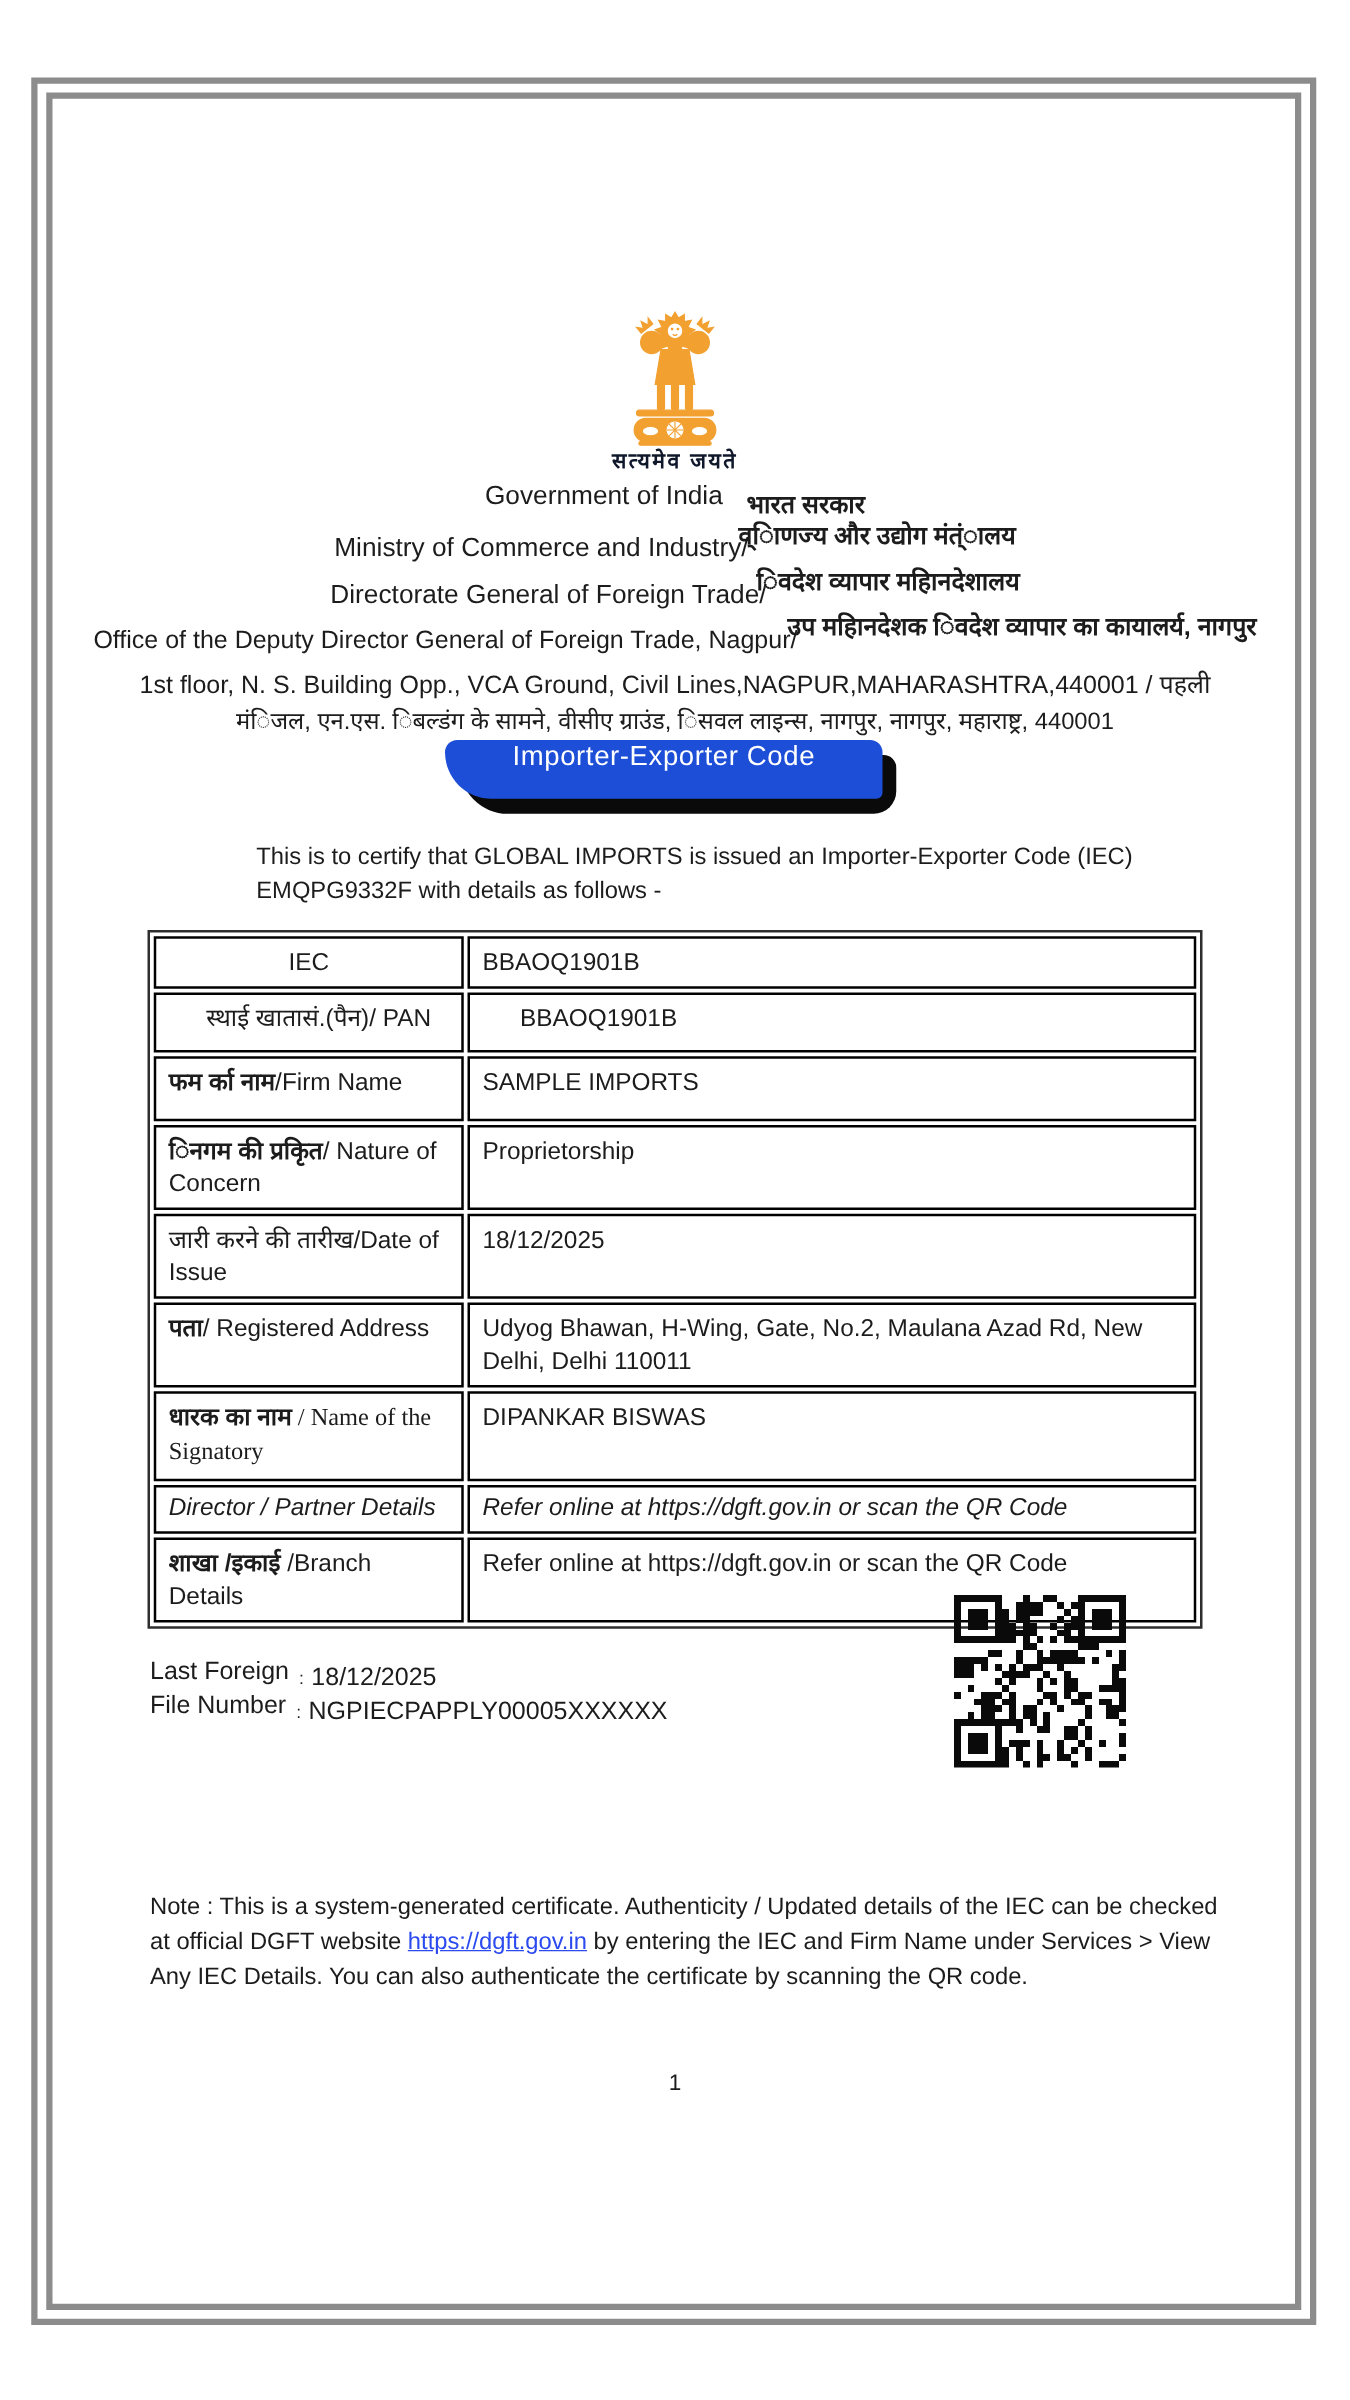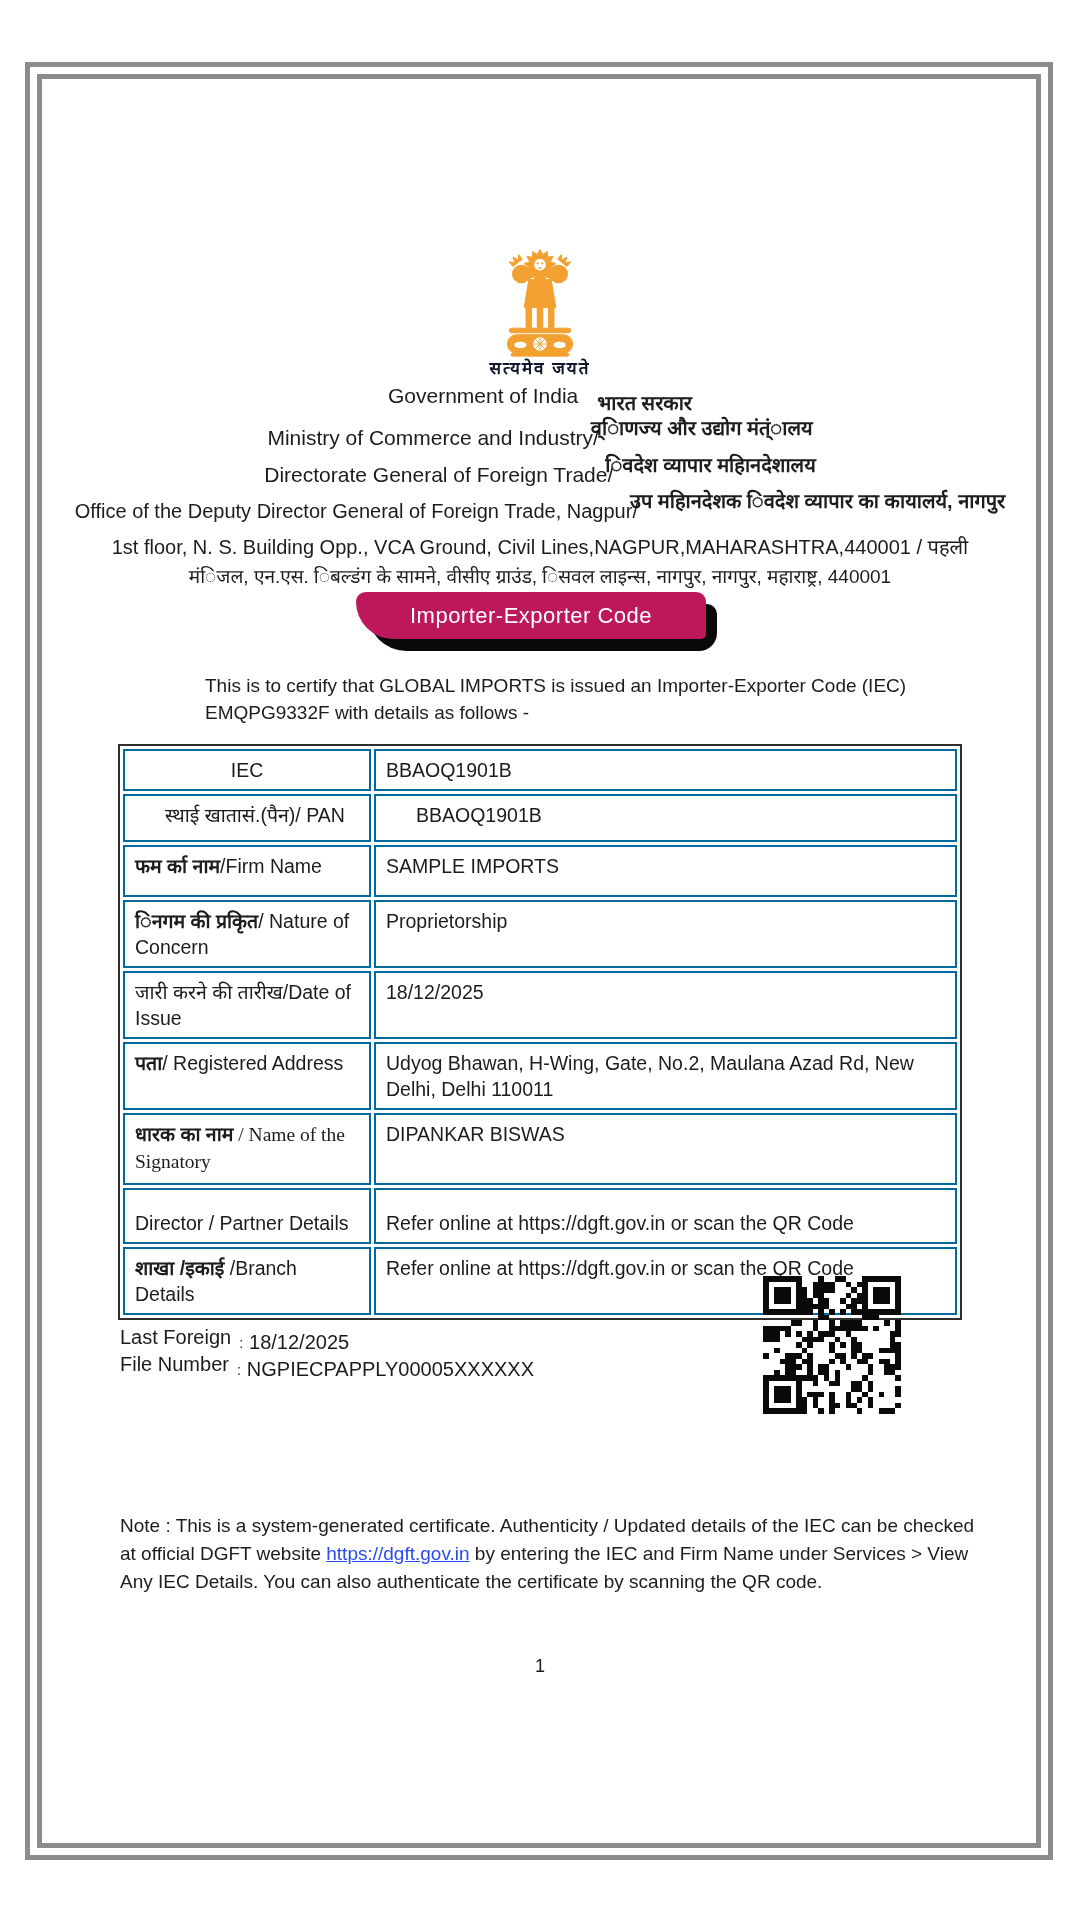--- a/index.html
+++ b/index.html
@@ -26,43 +26,43 @@
   .dgft-line  { top:461px; font-size:21px; }
   .office-line{ top:497px; font-size:20px; }
   .hi-raised  { position:relative; top:-10px; margin-left:-8px; font-size:20px;font-weight:bold; }
   .addr-en    { top:533px; font-size:20px; }
   .addr-hi    { top:563px; font-size:19px; }
 
   
   .banner-back { position:absolute; left:368px; top:604px; width:349px; height:47px;
                  background:#0a0a0a; border-radius:6px 10px 18px 38px; }
   .banner { position:absolute; left:356px; top:592px; width:350px; height:47px;
-            background:#be185d; border-radius:10px 10px 5px 38px;
-            display:flex; align-items:center; justify-content:center; }
+            background:#1d4ed8; border-radius:10px 10px 5px 38px;
+            display:flex; align-items:flex-start; justify-content:center; }
   .banner span { color:#ffffff; font-size:22px; letter-spacing:0.5px; }
 
   
   .cert { position:absolute; left:205px; top:672px; width:730px; font-size:19px; line-height:27px; }
 
   
   .iec-table { position:absolute; left:118px; top:744px; width:844px;
                border:2px solid #2e2e2e; border-collapse:separate; border-spacing:3px;
                table-layout:fixed; }
-  .iec-table td { border:2px solid #0369a1; vertical-align:top; padding:6px 10px;
+  .iec-table td { border:2px solid #000000; vertical-align:top; padding:6px 10px;
                   font-size:19.5px; line-height:26px; overflow:hidden; }
   .iec-table td.lbl { width:248px; }
   .iec-table td.val { }
   .iec-table tr:nth-child(1) td { height:40px; }
   .iec-table tr:nth-child(2) td { height:48px;padding-left:40px; }
   .iec-table tr:nth-child(3) td { height:52px; }
   .iec-table tr:nth-child(4) td { height:60px; }
   .iec-table tr:nth-child(5) td { height:66px; }
   .iec-table tr:nth-child(6) td { height:58px; }
   .iec-table tr:nth-child(7) td { height:72px; }
-  .iec-table tr:nth-child(8) td { height:34px; padding-top:20px; }
+  .iec-table tr:nth-child(8) td { height:34px; padding-top:3px;font-style:italic; }
   .iec-table tr:nth-child(9) td { height:46px; }
   .iec-table tr.center-lbl td.lbl { text-align:center; vertical-align:middle; }
   .iec-table .hi-b { font-weight:bold; }
   .iec-table tr.serif-en .en { font-family:"Liberation Serif","DejaVu Serif",serif; }
 
   
   .meta { position:absolute; left:120px; top:1326px; font-size:20px; }
   .meta .row { height:27px; }
   .meta .colon { font-size:14px; position:relative; top:4px; margin-left:8px; }
   .meta .mval { position:relative; top:5px; margin-left:6px; }

